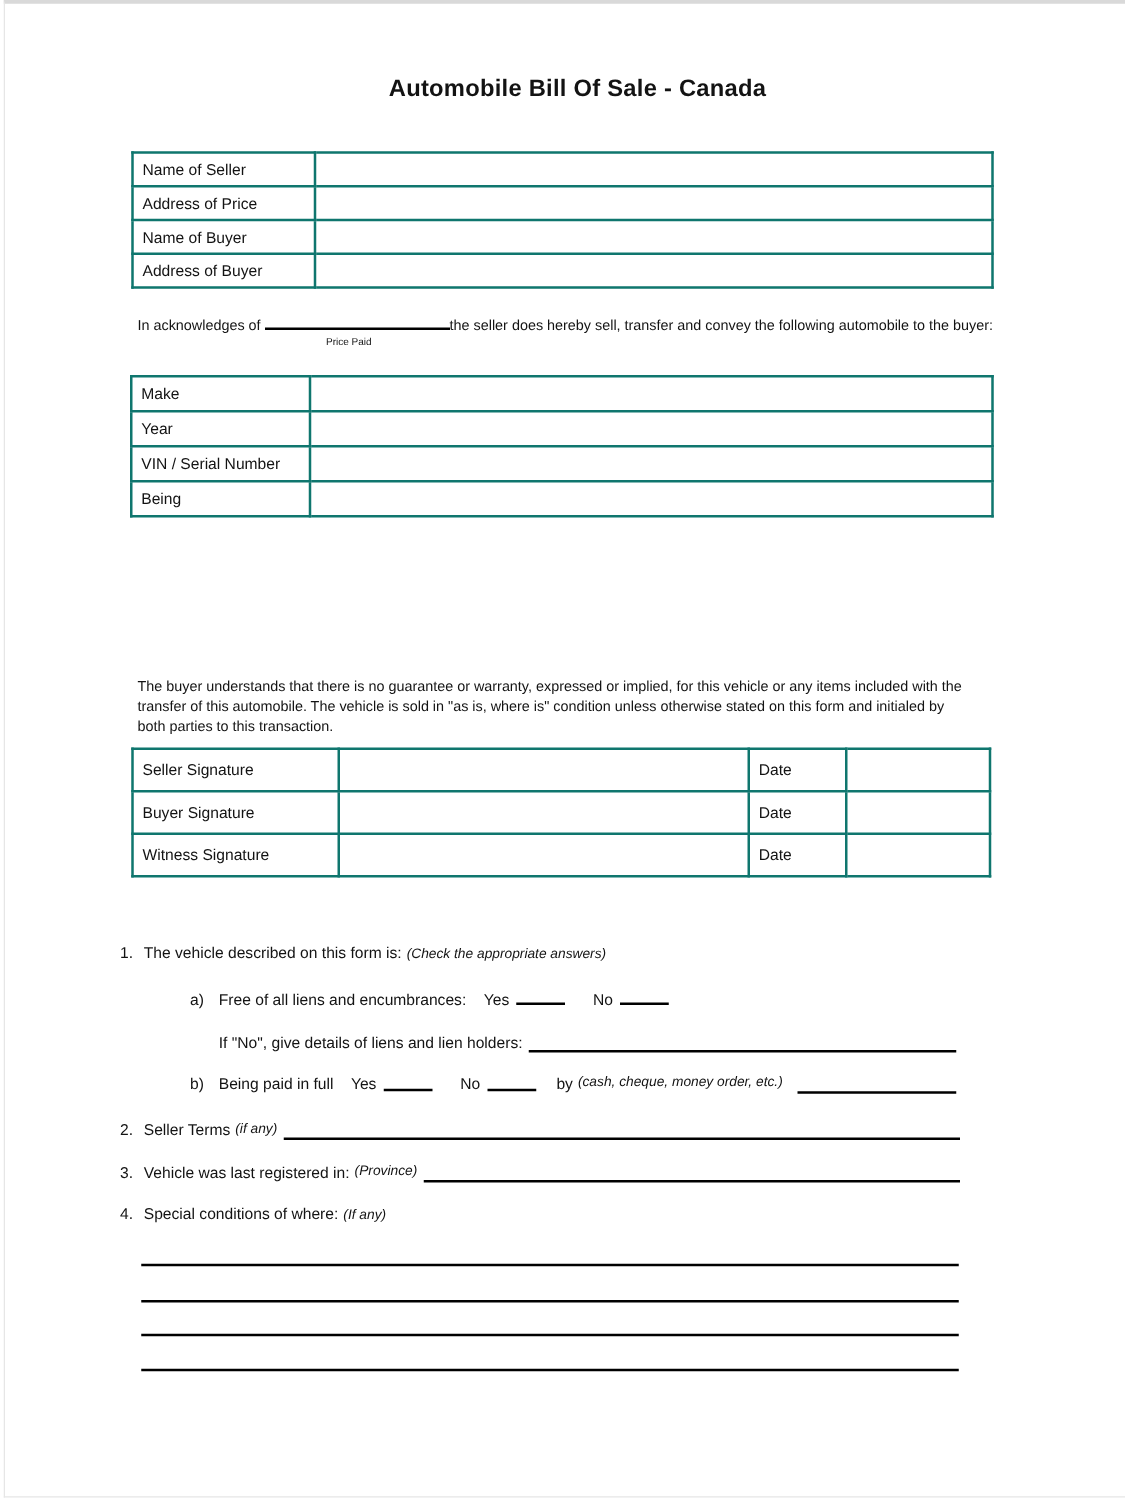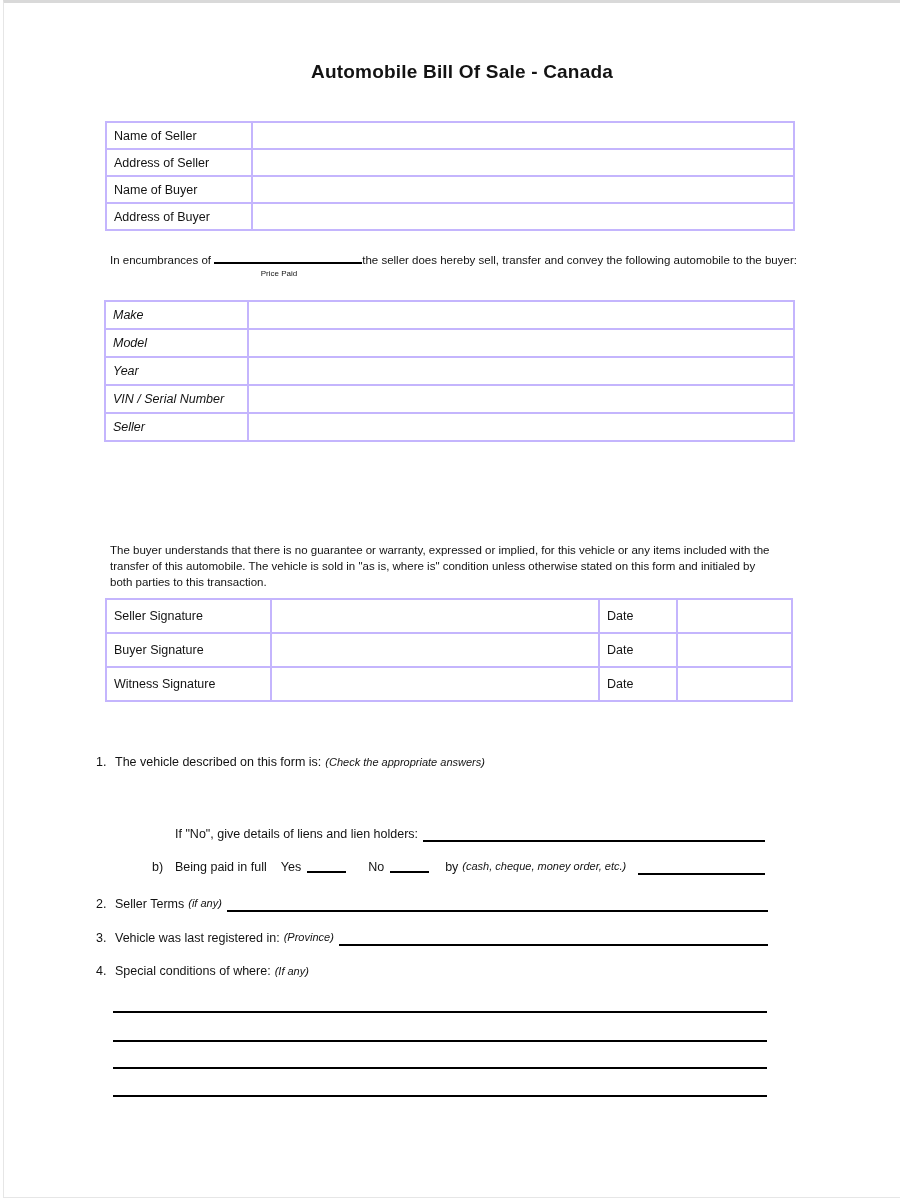--- a/index.html
+++ b/index.html
@@ -12,27 +12,27 @@
   .page-edge{
     position:absolute;left:3px;top:0;right:3px;bottom:2px;
     border:1px solid #e6e6e6;border-top:3px solid #d9d9d9;pointer-events:none;
   }
   .abs{position:absolute;}
   .title{
     left:0;top:61px;width:100%;text-align:center;
     font-size:19px;font-weight:bold;letter-spacing:0.2px;
   }
   table.frm{border-collapse:collapse;table-layout:fixed;}
-  table.frm td{border:2px solid #c4b5fd;font-size:12.5px;padding:0 0 0 7px;vertical-align:middle;}
+  table.frm td{border:2px solid #0f766e;font-size:12.5px;padding:0 0 0 7px;vertical-align:middle;}
   table.parties{left:105px;top:121px;width:690px;}
   table.parties td{height:25px;}
   table.parties td.lbl{width:137px;}
   table.vehicle{left:104px;top:300px;width:691px;}
   table.vehicle td{height:26px;}
-  table.vehicle td.lbl{width:134px;font-style:italic;}
+  table.vehicle td.lbl{width:134px;}
   table.sig{left:105px;top:598px;width:688px;}
   table.sig td{height:32px;}
   table.sig td.lbl{width:156px;}
   table.sig td.sigfield{width:319px;}
   table.sig td.datelbl{width:69px;}
   .smalltext{font-size:11.5px;line-height:16px;}
   .consider{left:110px;top:252px;width:680px;font-size:11.5px;white-space:nowrap;}
   .consider .blankline{display:inline-block;width:148px;border-bottom:2px solid #000;height:10px;}
   .pricepaid{position:absolute;left:95px;top:17px;width:148px;text-align:center;font-size:8px;}
   .para{width:670px;}
@@ -58,60 +58,56 @@
 
   <div class="abs title">Automobile Bill Of Sale - Canada</div>
 
   <table class="abs frm parties">
     <tbody>
         <tr>
       <td class="lbl">Name of Seller</td>
       <td></td>
     </tr>
     <tr>
-      <td class="lbl">Address of Seller</td>
+      <td class="lbl">Address of Price</td>
       <td></td>
     </tr>
     <tr>
       <td class="lbl">Name of Buyer</td>
       <td></td>
     </tr>
     <tr>
       <td class="lbl">Address of Buyer</td>
       <td></td>
     </tr>
   </tbody>
     </table>
 
   <div class="abs consider">
-    <span>In encumbrances of</span>
+    <span>In acknowledges of</span>
     <span class="blankline"></span><span>the seller does hereby sell, transfer and convey the following automobile to the buyer:</span>
     <span class="pricepaid">Price Paid</span>
   </div>
 
   <table class="abs frm vehicle">
     <tbody>
         <tr>
       <td class="lbl">Make</td>
       <td></td>
     </tr>
     <tr>
-      <td class="lbl">Model</td>
-      <td></td>
-    </tr>
-    <tr>
       <td class="lbl">Year</td>
       <td></td>
     </tr>
     <tr>
       <td class="lbl">VIN / Serial Number</td>
       <td></td>
     </tr>
     <tr>
-      <td class="lbl">Seller</td>
+      <td class="lbl">Being</td>
       <td></td>
     </tr>
   </tbody>
     </table>
 
   <div class="abs smalltext para p2">The buyer understands that there is no guarantee or warranty, expressed or implied, for this vehicle or any items included with the transfer of this automobile. The vehicle is sold in "as is, where is" condition unless otherwise stated on this form and initialed by both parties to this transaction.</div>
 
   <table class="abs frm sig">
     <tbody>
         <tr>
@@ -132,20 +128,23 @@
       <td class="datelbl">Date</td>
       <td></td>
     </tr>
   </tbody>
     </table>
 
   <div class="abs item" style="left:96px;top:755px;">
     <span class="num">1.</span><span>The vehicle described on this form is:</span><span class="note">(Check the appropriate answers)</span>
   </div>
 
+  <div class="abs item" style="left:152px;top:791px;">
+    <span class="letter">a)</span><span>Free of all liens and encumbrances:</span><span class="yn">Yes</span><span class="blank"></span><span class="yn2">No</span><span class="blank"></span>
+  </div>
 
   <div class="abs item row" style="left:175px;top:827px;width:590px;">
     <span>If "No", give details of liens and lien holders:</span>
     <span class="growblank"></span>
   </div>
 
   <div class="abs item row" style="left:152px;top:860px;width:613px;">
     <span class="letter">b)</span>
       <span>Being paid in full</span>
       <span class="yn">Yes</span>

